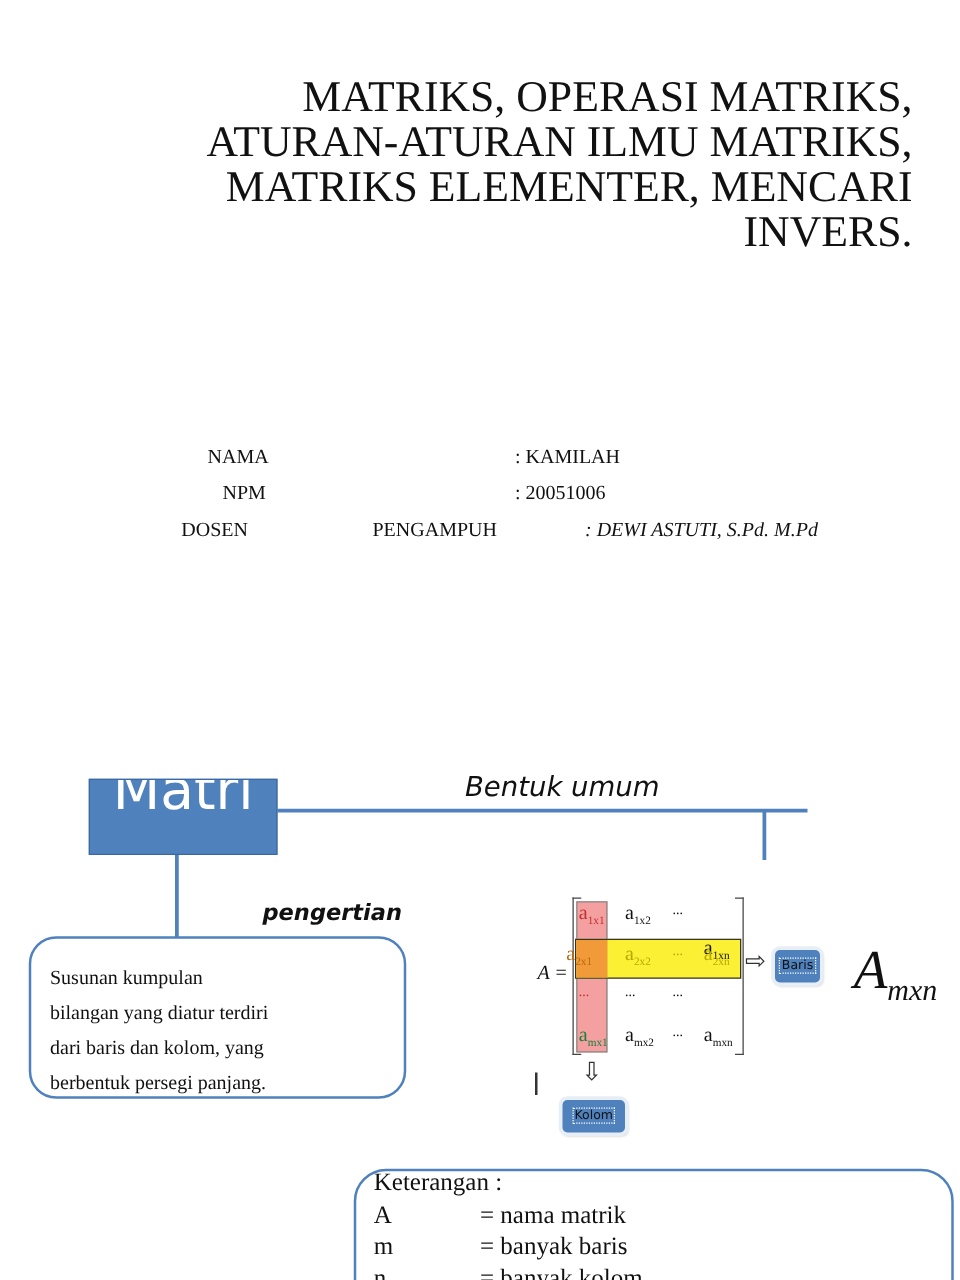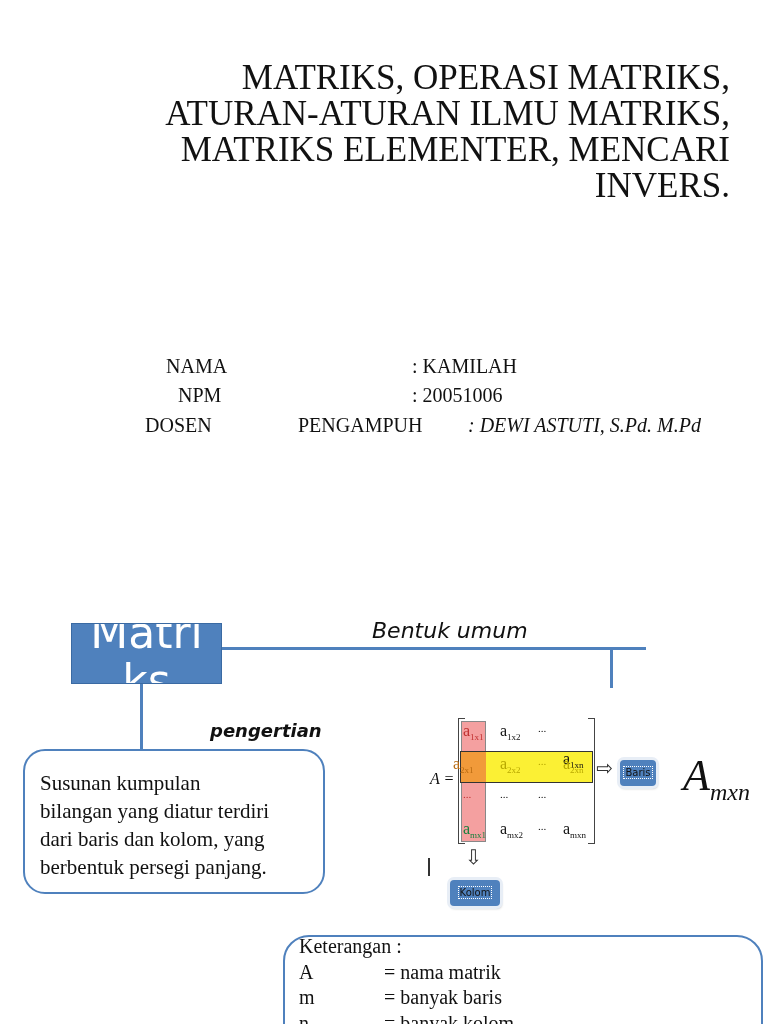--- a/index.html
+++ b/index.html
@@ -1,27 +1,27 @@
 <!DOCTYPE html>
 <html><head>
 <meta charset="utf-8">
 <style>
   html, body { margin:0; padding:0; background:#ffffff; }
   body { width:768px; height:1024px; position:relative; overflow:hidden; font-family:"Liberation Serif", "DejaVu Serif", serif; color:#111; }
   .abs { position:absolute; }
   .title { left:40px; top:60px; width:690px; text-align:right; font-size:35px; line-height:36px; letter-spacing:0px; }
-  .info { font-size:20px; line-height:22px; }
+  .info { font-size:16px; line-height:22px; }
   
   .matriks-box { left:71px; top:623px; width:151px; height:61px; background:#4f81bd; border:1px solid #3a6aa3; overflow:hidden; box-sizing:border-box; }
   .matriks-box span { position:absolute; left:0; width:100%; text-align:center; color:#fff; font-family:"DejaVu Sans", sans-serif; font-size:44px; line-height:46px; top:-12px; }
   .hline { background:#4f81bd; height:3px; }
   .vline { background:#4f81bd; width:3px; }
   .bentuk { left:372px; top:618px; font-family:"DejaVu Sans", sans-serif; font-style:italic; font-size:22px; }
   .pengertian { left:210px; top:720px; font-family:"DejaVu Sans", sans-serif; font-style:italic; font-weight:bold; font-size:18px; }
-  .def-box { left:23px; top:749px; width:302px; height:145px; border:2px solid #4f81bd; border-radius:22px; box-sizing:border-box; padding:18px 0 0 15px; font-size:21px; line-height:28px; }
+  .def-box { left:23px; top:749px; width:302px; height:130px; border:2px solid #4f81bd; border-radius:22px; box-sizing:border-box; padding:18px 0 0 15px; font-size:16px; line-height:28px; }
   .ket-box { left:283px; top:935px; width:480px; height:120px; border:2px solid #4f81bd; border-radius:26px; box-sizing:border-box; }
   .ket-text { left:299px; top:934px; font-size:20px; line-height:25.5px; }
   .ket-row { display:flex; }
   .ket-row .k { width:85px; }
   .bracket-l { left:458px; top:718px; width:6px; height:124px; border-left:1.5px solid #444; border-top:1.5px solid #444; border-bottom:1.5px solid #444; }
   .bracket-r { left:588px; top:718px; width:6px; height:124px; border-right:1.5px solid #444; border-top:1.5px solid #444; border-bottom:1.5px solid #444; }
   .col-hl { left:461px; top:721px; width:25px; height:121px; background:#f4a0a0; border:1px solid #888; box-sizing:border-box; }
   .row-hl { left:460px; top:751px; width:133px; height:32px; background:#fbf034; border:1px solid #333; box-sizing:border-box; }
   .cell-overlap { left:461px; top:752px; width:25px; height:30px; background:#f19a3a; }
   .cell { position:absolute; font-size:16px; }
@@ -51,21 +51,20 @@
 <div class="abs info" style="left:145px;top:414px;">DOSEN</div>
 <div class="abs info" style="left:298px;top:414px;">PENGAMPUH</div>
 <div class="abs info" style="left:468px;top:414px;font-style:italic;">: DEWI ASTUTI, S.Pd. M.Pd</div>
 
 <div class="abs hline" style="left:222px;top:647px;width:424px;"></div>
 <div class="abs vline" style="left:610px;top:648px;height:40px;"></div>
 <div class="abs vline" style="left:140px;top:684px;height:66px;"></div>
 
 <div class="abs matriks-box">
   <span style="top:-14px;">Matri</span>
-  <span style="top:34px;">ks</span>
 </div>
 
 <div class="abs bentuk">Bentuk umum</div>
 <div class="abs pengertian">pengertian</div>
 
 <div class="abs def-box">
   <div>Susunan kumpulan</div>
   <div>bilangan yang diatur terdiri</div>
   <div>dari baris dan kolom, yang</div>
   <div>berbentuk persegi panjang.</div>

